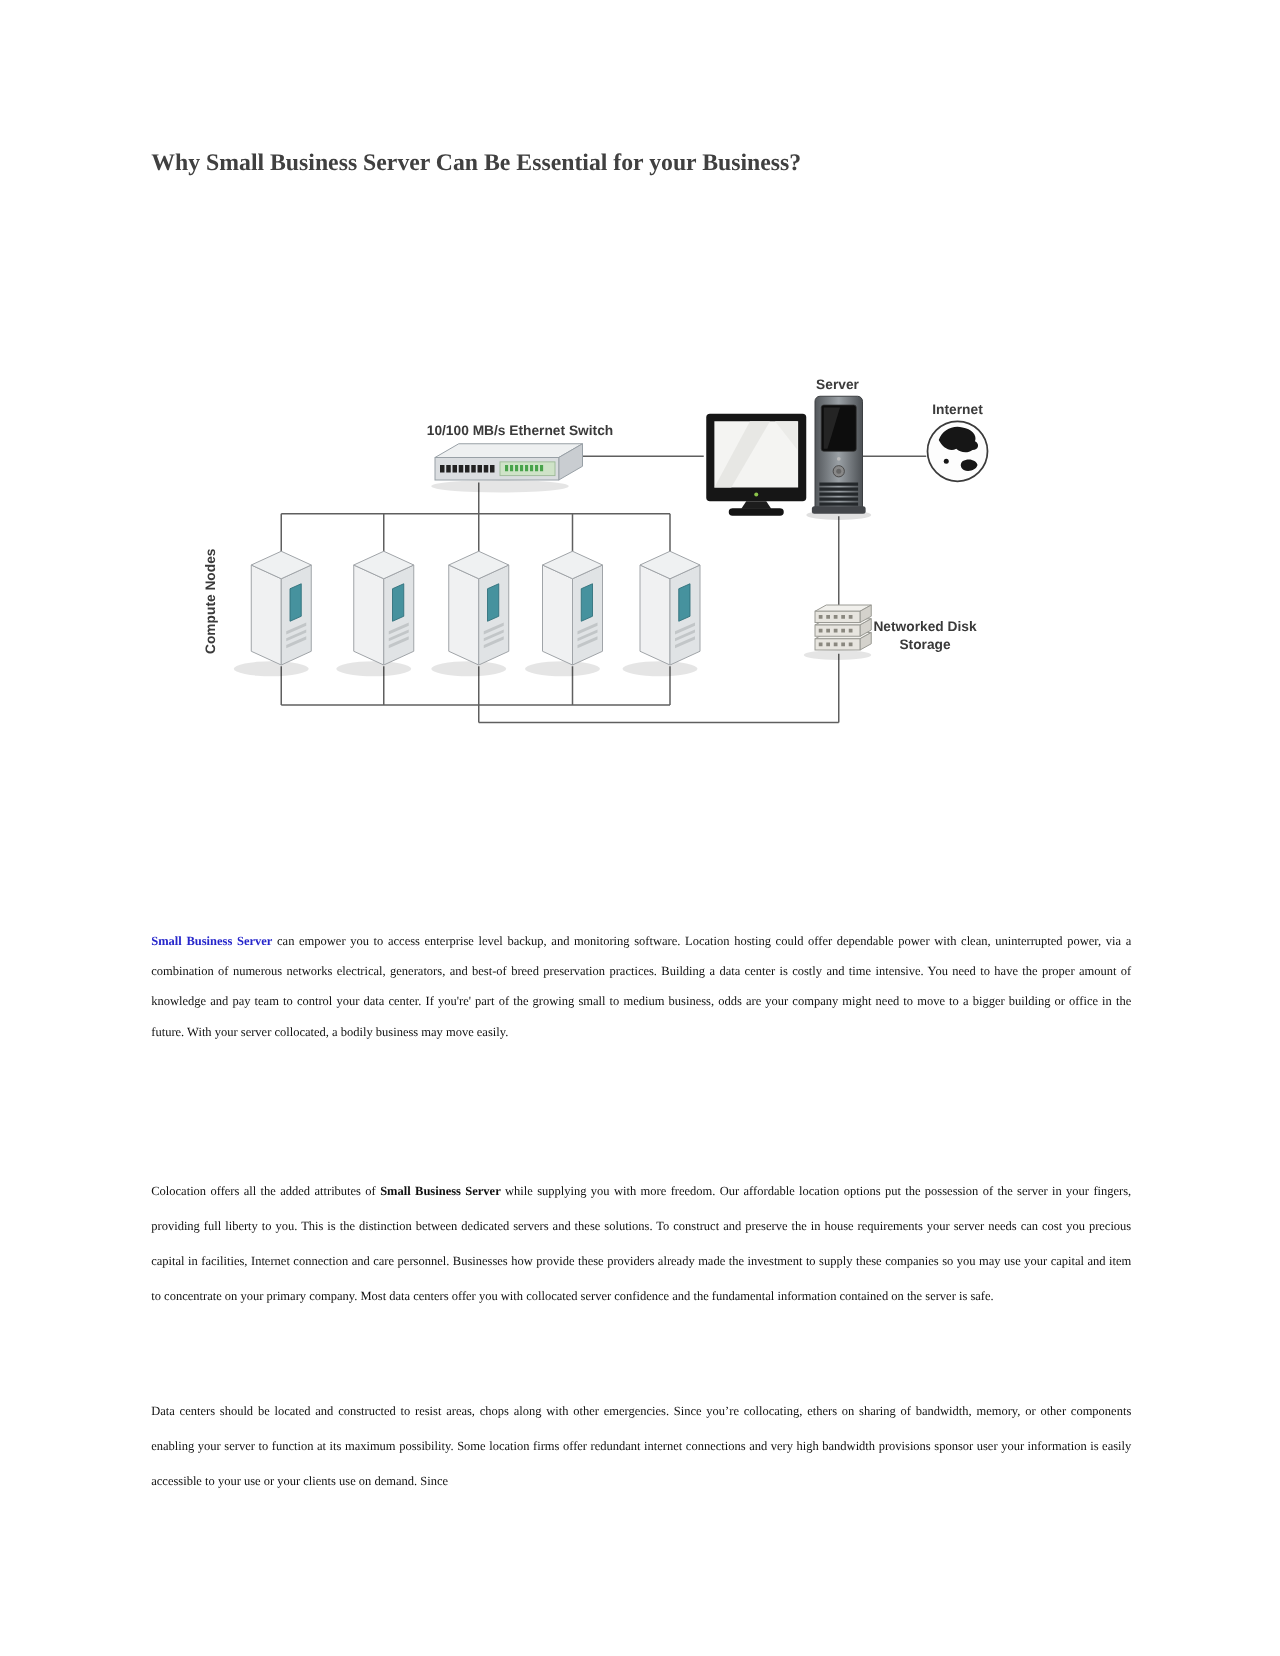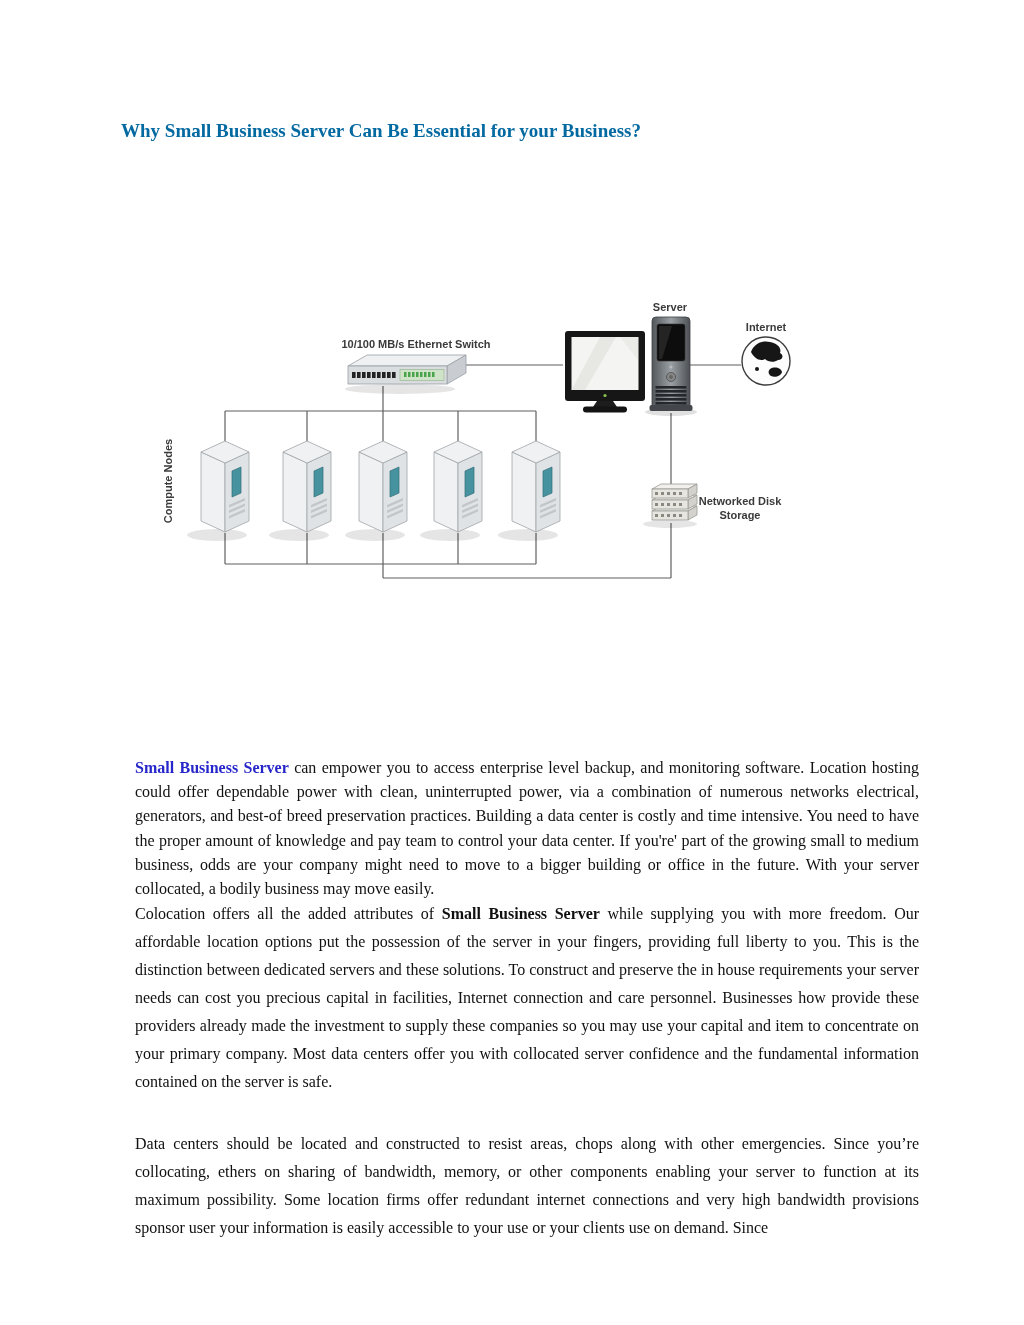--- a/index.html
+++ b/index.html
@@ -13,35 +13,35 @@
     font-size:19px;font-weight:bold;line-height:22px;margin:0;
     font-family:"Liberation Serif", serif;
   }
   .diagram{position:absolute;left:140px;top:290px;width:680px;height:300px;margin:0;}
   .diagram svg{display:block;width:680px;height:300px;}
   .diagram text{
     font-family:"Liberation Sans", sans-serif;
     font-size:11px;font-weight:600;fill:#3a3a3a;
   }
   .para{
-    position:absolute;left:121px;width:784px;margin:14px;
-    font-size:16px;text-align:justify;color:#101010;
+    position:absolute;left:121px;width:784px;margin:0;
+    font-size:10px;text-align:justify;color:#101010;
   }
   .para-1{top:742px;line-height:24.2px;}
-  .para-2{top:886px;line-height:28px;}
+  .para-2{top:940px;line-height:28px;}
   .para-3{top:1116px;line-height:28px;}
   .lead-bold{font-weight:bold;}
   .inline-bold{font-weight:bold;}
 </style>
 </head>
 <body>
 
 <div class="page">
 
-  <h1 class="doc-title" style="color: #0369a1;">Why Small Business Server Can Be Essential for your Business?</h1>
+  <h1 class="doc-title" style="color: #404040;">Why Small Business Server Can Be Essential for your Business?</h1>
 
   <figure class="diagram">
     <svg viewBox="140 290 680 300" xmlns="http://www.w3.org/2000/svg">
       <defs>
         <linearGradient id="gradSrv" x1="0" y1="0" x2="1" y2="0">
           <stop offset="0" stop-color="#53575b"></stop>
           <stop offset="0.5" stop-color="#9aa0a5"></stop>
           <stop offset="1" stop-color="#4c5054"></stop>
         </linearGradient>
         <g id="tower">

